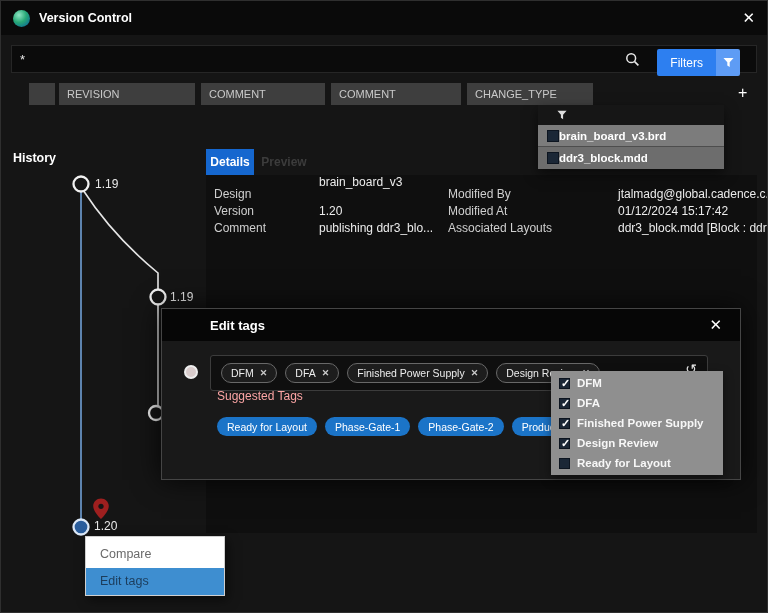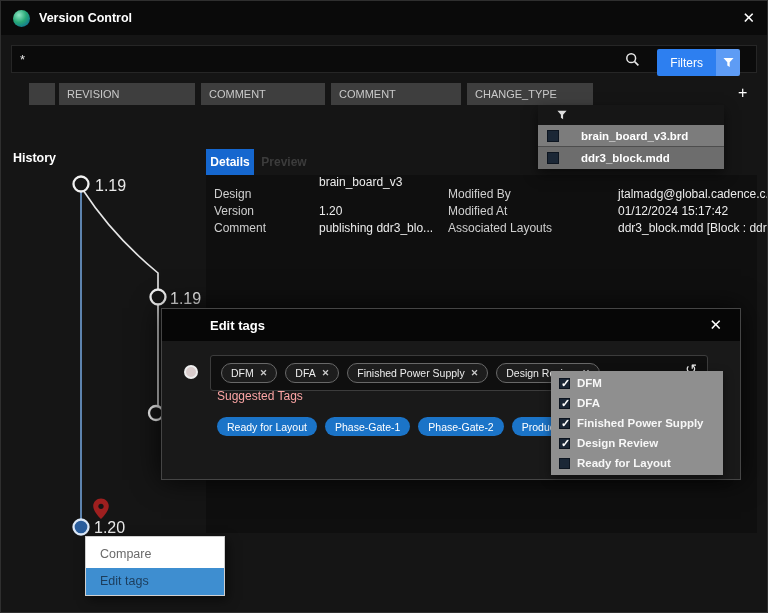--- a/index.html
+++ b/index.html
@@ -29,29 +29,29 @@
   #fcol-revision { left:58px; width:136px; }
   #fcol-comment { left:200px; width:124px; }
   #fcol-modified { left:330px; width:130px; }
   #fcol-changetype { left:466px; width:126px; }
   #fcol-associated { left:598px; width:130px; }
   .fcol .chev { position:absolute; right:6px; top:0; color:#dddddd; font-size:10px; }
   .add-col { position:absolute; left:737px; top:83px; color:#ffffff; font-size:16px; }
   
   .assoc-dd { position:absolute; left:537px; top:104px; width:186px; z-index:8; box-shadow:0 5px 12px rgba(0,0,0,.55); }
   .assoc-head { height:20px; background:#161616; display:flex; align-items:center; padding-left:19px; }
-  .assoc-item { height:22px; display:flex; align-items:center; font-size:11.5px; color:#ffffff; font-weight:bold; padding-left:9px; gap:22px; }
+  .assoc-item { height:22px; display:flex; align-items:center; font-size:11.5px; color:#ffffff; font-weight:bold; padding-left:9px; gap:0; }
   .assoc-item.r1 { background:#7c7c7c; border-bottom:1px solid #4d4d4d; }
   .assoc-item.r2 { background:#6d6d6d; }
   .cb { width:12px; height:12px; background:#1b2736; border:1px solid #0d1520; flex:none; position:relative; }
   .cb.checked::after { content:"✓"; position:absolute; left:1px; top:-2px; color:#fff; font-size:11px; font-weight:bold; }
   
   .history-title { position:absolute; left:12px; top:150px; color:#ffffff; font-size:12.5px; font-weight:bold; }
   #timeline { position:absolute; left:0; top:0; z-index:2; pointer-events:none; }
-  .node-label { position:absolute; color:#e9e9e9; font-size:16px; z-index:2; }
+  .node-label { position:absolute; color:#e9e9e9; font-size:12px; z-index:2; }
   #lbl-119a { left:94px; top:176px; }
   #lbl-119b { left:169px; top:289px; }
   #lbl-120 { left:93px; top:518px; }
   .pink-node { position:absolute; left:183px; top:364px; width:14px; height:14px; border-radius:50%;
     background:#d9cccc; border:2px solid #eeeeee; z-index:6; }
   
   .tab { position:absolute; top:148px; height:26px; display:flex; align-items:center; justify-content:center; font-size:12px; font-weight:bold; z-index:2; }
   #tab-details { left:205px; width:48px; background:#1567cf; color:#ffffff; }
   #tab-preview { left:255px; width:56px; color:#3c3c3c; }
   .details-panel { position:absolute; left:205px; top:174px; width:551px; height:358px; background:#0f0f0f; z-index:0; }

